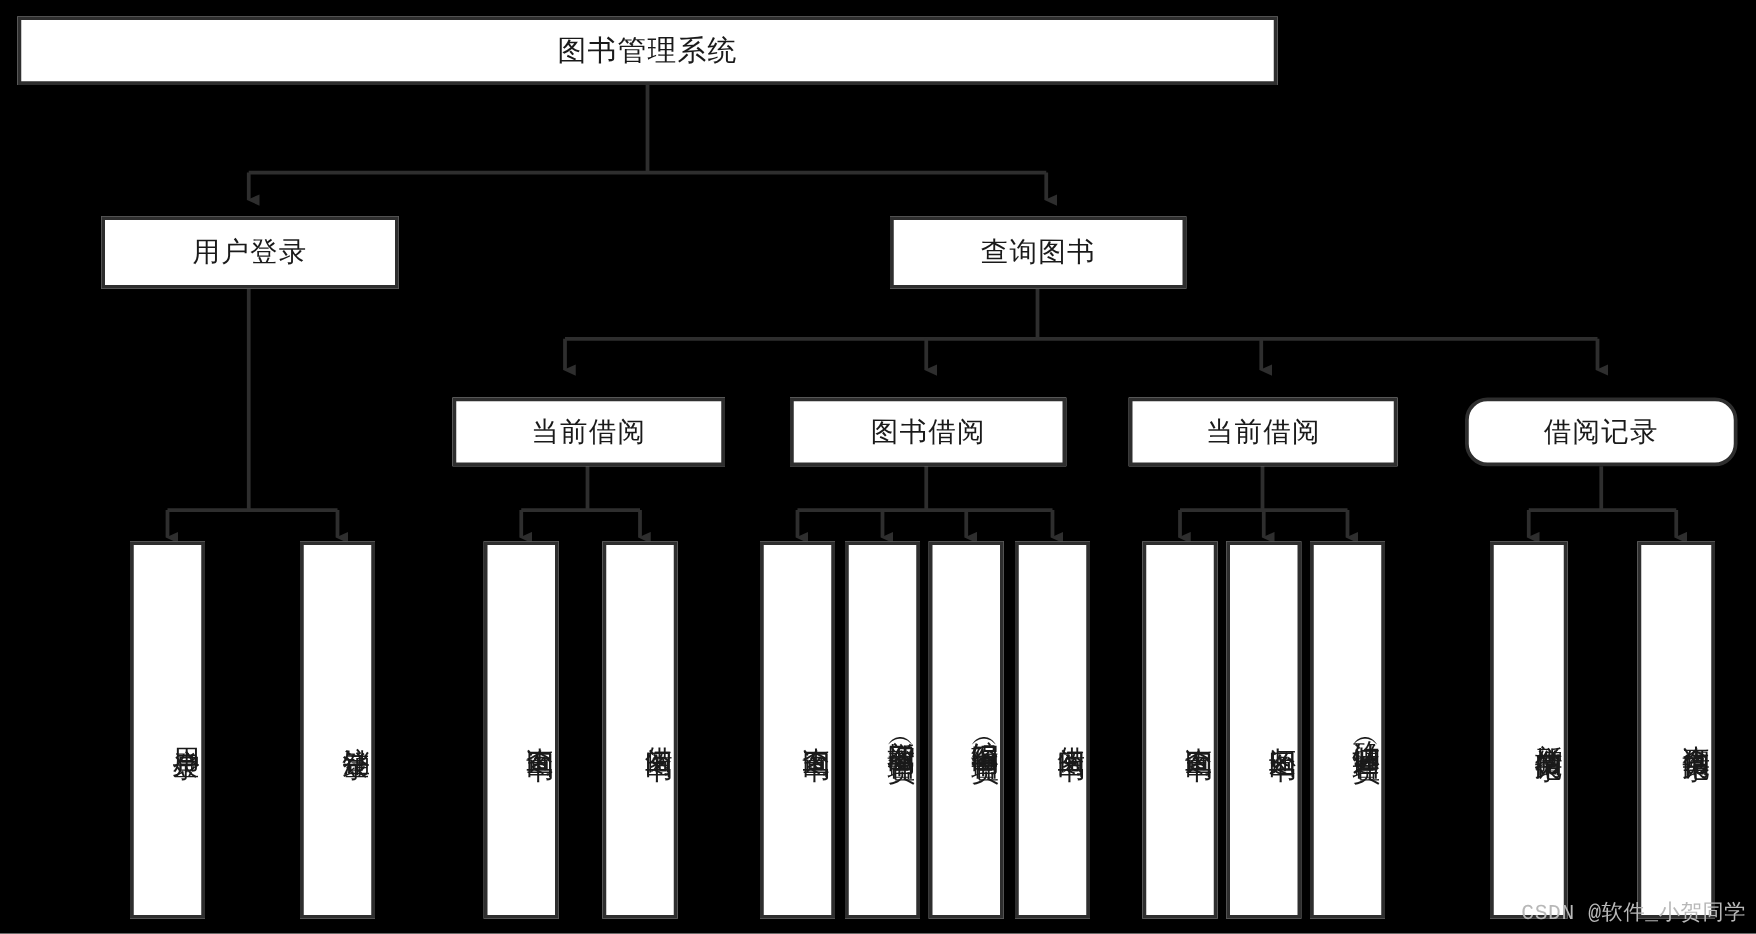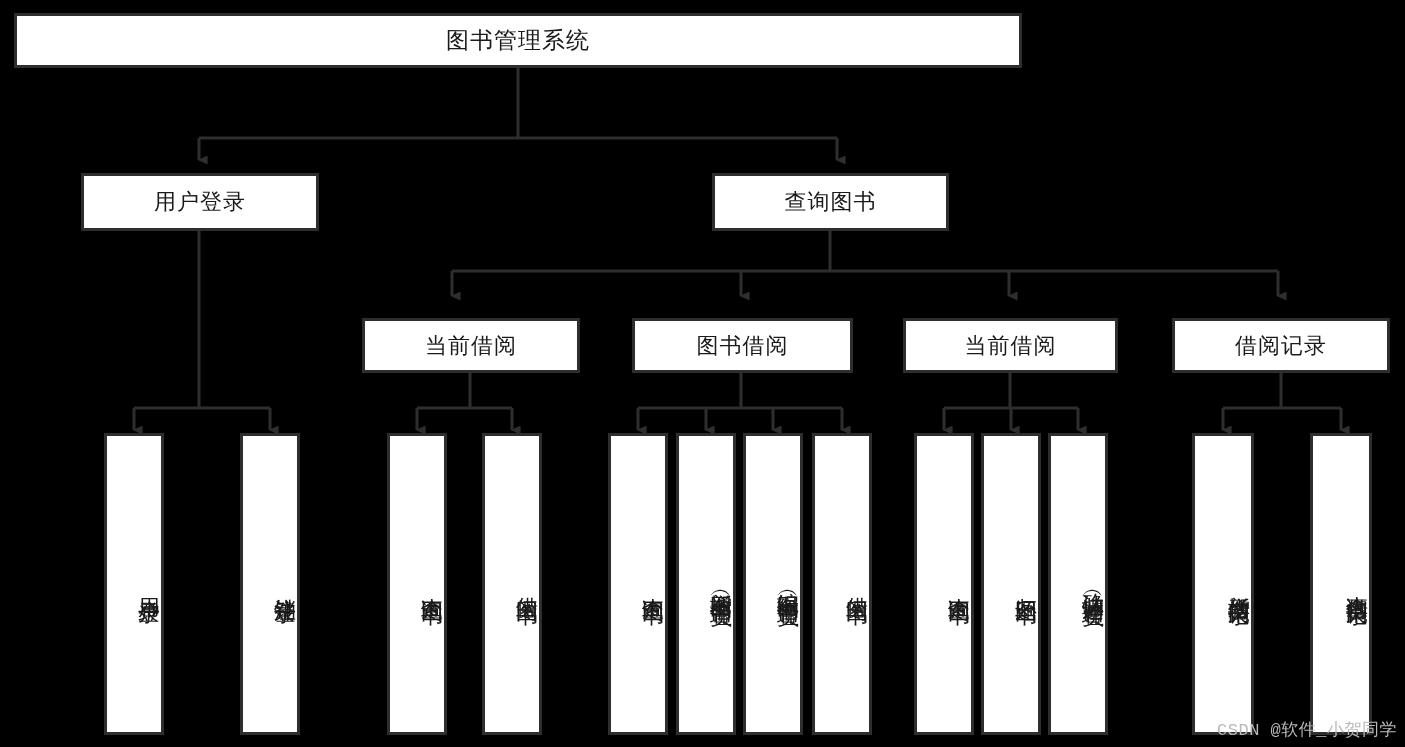--- a/index.html
+++ b/index.html
@@ -137,21 +137,21 @@
 
   <div class="node horiz" style="left:362px; top:318px; width:218px; height:55px;">
     <span>当前借阅</span>
   </div>
   <div class="node horiz" style="left:632px; top:318px; width:221px; height:55px;">
     <span>图书借阅</span>
   </div>
   <div class="node horiz" style="left:903px; top:318px; width:215px; height:55px;">
     <span>当前借阅</span>
   </div>
-  <div class="node horiz" style="left:1172px; top:318px; width:218px; height:55px;">
+  <div class="node horiz" style="left:1172px; top:318px; width:218px; height:55px;border-radius:18px;">
     <span>借阅记录</span>
   </div>
 
   <div class="node vert" style="left:104px; top:433px; width:60px; height:302px;">
     <span class="vlabel">用户登录</span>
   </div>
   <div class="node vert" style="left:240px; top:433px; width:60px; height:302px;">
     <span class="vlabel">注销登录</span>
   </div>
 

